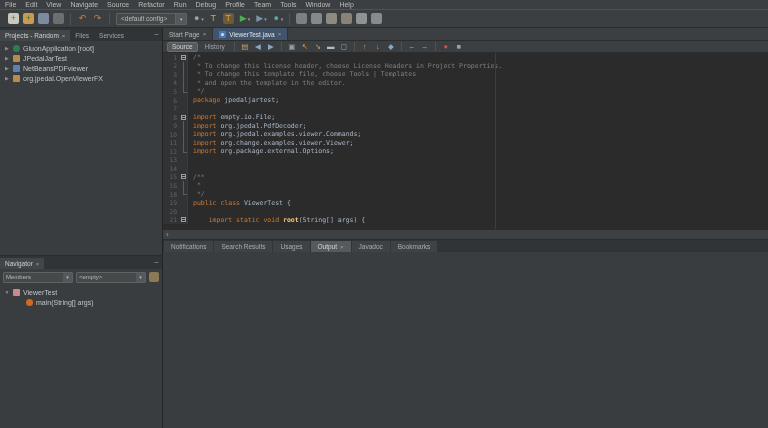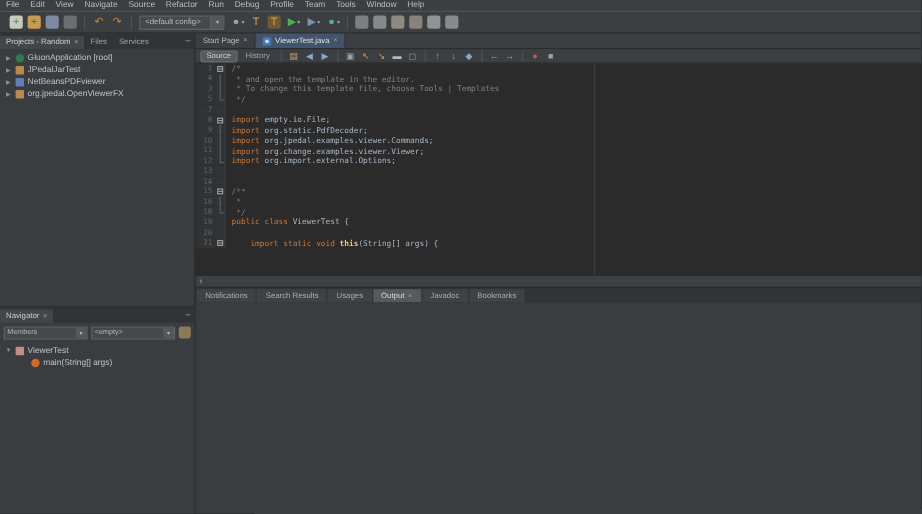--- a/index.html
+++ b/index.html
@@ -295,79 +295,91 @@
         <div class="margin-line" id="margin-line" style="left: 332px;"></div>
         <div id="code-lines">
             <div class="line">
               <span class="ln">1</span>
               <span class="fold">
                 <span class="fbox"></span>
               </span>
               <span class="codepre"><span class="seg-c">/*</span></span>
             </div>
             <div class="line">
+              <span class="ln">2</span>
+              <span class="fold">
+                <span class="fline"></span>
+              </span>
+              <span class="codepre"><span class="seg-c"> * To change this license header, choose License Headers in Project Properties.</span></span>
+            </div>
+            <div class="line">
+              <span class="ln">3</span>
+              <span class="fold">
+                <span class="fline"></span>
+              </span>
+              <span class="codepre"><span class="seg-c"> * To change this template file, choose Tools | Templates</span></span>
+            </div>
+            <div class="line">
               <span class="ln">4</span>
               <span class="fold">
                 <span class="fline"></span>
               </span>
               <span class="codepre"><span class="seg-c"> * and open the template in the editor.</span></span>
             </div>
             <div class="line">
-              <span class="ln">3</span>
-              <span class="fold">
-                <span class="fline"></span>
-              </span>
-              <span class="codepre"><span class="seg-c"> * To change this template file, choose Tools | Templates</span></span>
-            </div>
-            <div class="line">
               <span class="ln">5</span>
               <span class="fold">
                 <span class="fend"></span>
               </span>
               <span class="codepre"><span class="seg-c"> */</span></span>
             </div>
             <div class="line">
+              <span class="ln">6</span>
+              <span class="fold"></span>
+              <span class="codepre"><span class="seg-k">package </span><span class="seg-n">jpedaljartest;</span></span>
+            </div>
+            <div class="line">
               <span class="ln">7</span>
               <span class="fold"></span>
               <span class="codepre"></span>
             </div>
             <div class="line">
               <span class="ln">8</span>
               <span class="fold">
                 <span class="fbox"></span>
               </span>
               <span class="codepre"><span class="seg-k">import </span><span class="seg-n">empty.io.File;</span></span>
             </div>
             <div class="line">
               <span class="ln">9</span>
               <span class="fold">
                 <span class="fline"></span>
               </span>
-              <span class="codepre"><span class="seg-k">import </span><span class="seg-n">org.static.PdfDecoder;</span></span>
+              <span class="codepre"><span class="seg-k">import </span><span class="seg-n">org.jpedal.PdfDecoder;</span></span>
             </div>
             <div class="line">
               <span class="ln">10</span>
               <span class="fold">
                 <span class="fline"></span>
               </span>
               <span class="codepre"><span class="seg-k">import </span><span class="seg-n">org.jpedal.examples.viewer.Commands;</span></span>
             </div>
             <div class="line">
               <span class="ln">11</span>
               <span class="fold">
                 <span class="fline"></span>
               </span>
               <span class="codepre"><span class="seg-k">import </span><span class="seg-n">org.change.examples.viewer.Viewer;</span></span>
             </div>
             <div class="line">
               <span class="ln">12</span>
               <span class="fold">
                 <span class="fend"></span>
               </span>
-              <span class="codepre"><span class="seg-k">import </span><span class="seg-n">org.import.external.Options;</span></span>
+              <span class="codepre"><span class="seg-k">import </span><span class="seg-n">org.package.external.Options;</span></span>
             </div>
             <div class="line">
               <span class="ln">13</span>
               <span class="fold"></span>
               <span class="codepre"></span>
             </div>
             <div class="line">
               <span class="ln">14</span>
               <span class="fold"></span>
               <span class="codepre"></span>
@@ -401,21 +413,21 @@
             <div class="line">
               <span class="ln">20</span>
               <span class="fold"></span>
               <span class="codepre"></span>
             </div>
             <div class="line">
               <span class="ln">21</span>
               <span class="fold">
                 <span class="fbox"></span>
               </span>
-              <span class="codepre"><span class="seg-n">    </span><span class="seg-k">import static void </span><span class="seg-m">this</span><span class="seg-n">(String[] args) {</span></span>
+              <span class="codepre"><span class="seg-n">    </span><span class="seg-k">import static void </span><span class="seg-m">root</span><span class="seg-n">(String[] args) {</span></span>
             </div>
           </div>
       </div>
       <div class="hscroll">
         <span class="hchev">›</span>
       </div>
       <div class="btabbar">
           <span class="btab">
             <span>Notifications</span>
           </span>

